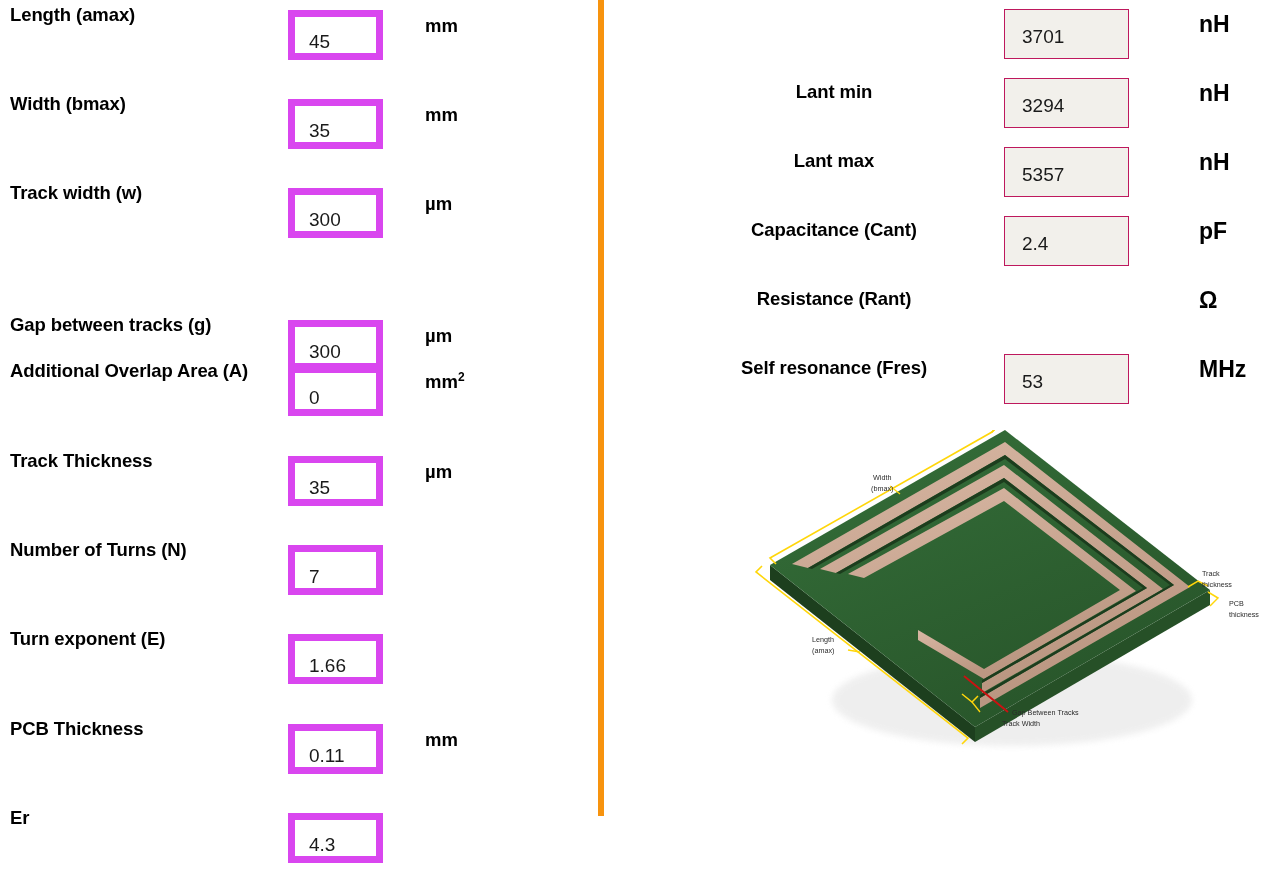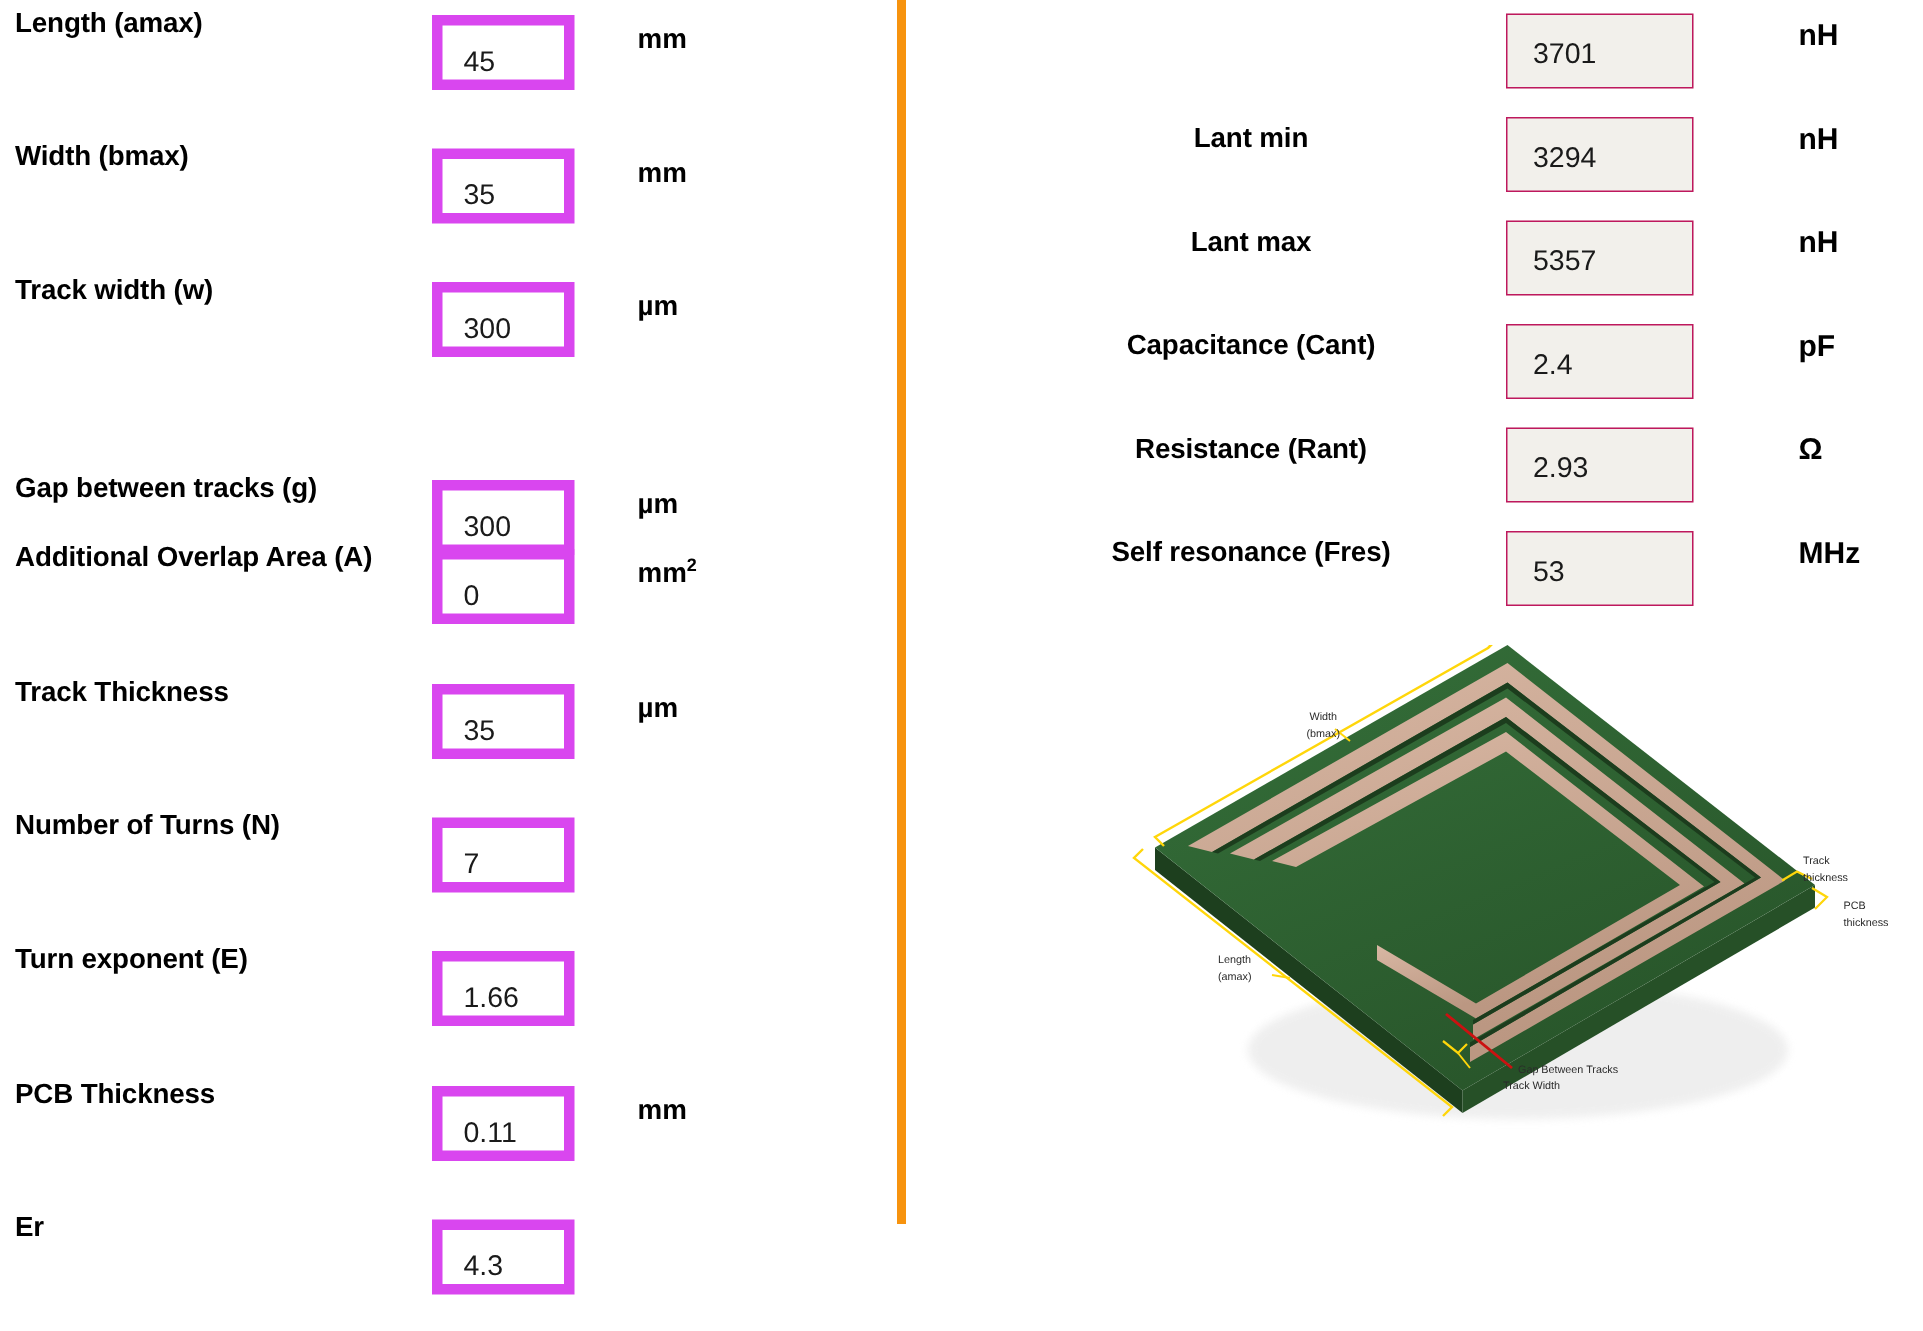--- a/index.html
+++ b/index.html
@@ -126,21 +126,21 @@
     top: 15px;
     font-size: 19px;
     color: #1a1a1a;
     line-height: 24px;
     white-space: nowrap;
   }
   .result-unit {
     position: absolute;
     left: 595px;
     top: 12px;
-    font-size: 20px;
+    font-size: 23px;
     font-weight: bold;
     line-height: 24px;
     text-align: left;
     white-space: nowrap;
   }
 
   
   #pcb-figure {
     position: absolute;
     left: 740px;
@@ -253,23 +253,20 @@
     </div>
     <div class="result-row" style="top: 207px;">
       <div class="result-label">Capacitance (Cant)</div>
       <div class="result-box">
         <span class="val">2.4</span>
       </div>
       <div class="result-unit">pF</div>
     </div>
     <div class="result-row" style="top: 276px;">
       <div class="result-label">Resistance (Rant)</div>
-      <div class="result-box">
-        <span class="val">2.93</span>
-      </div>
       <div class="result-unit">Ω</div>
     </div>
     <div class="result-row" style="top: 345px;">
       <div class="result-label">Self resonance (Fres)</div>
       <div class="result-box">
         <span class="val">53</span>
       </div>
       <div class="result-unit">MHz</div>
     </div>
   </div>

